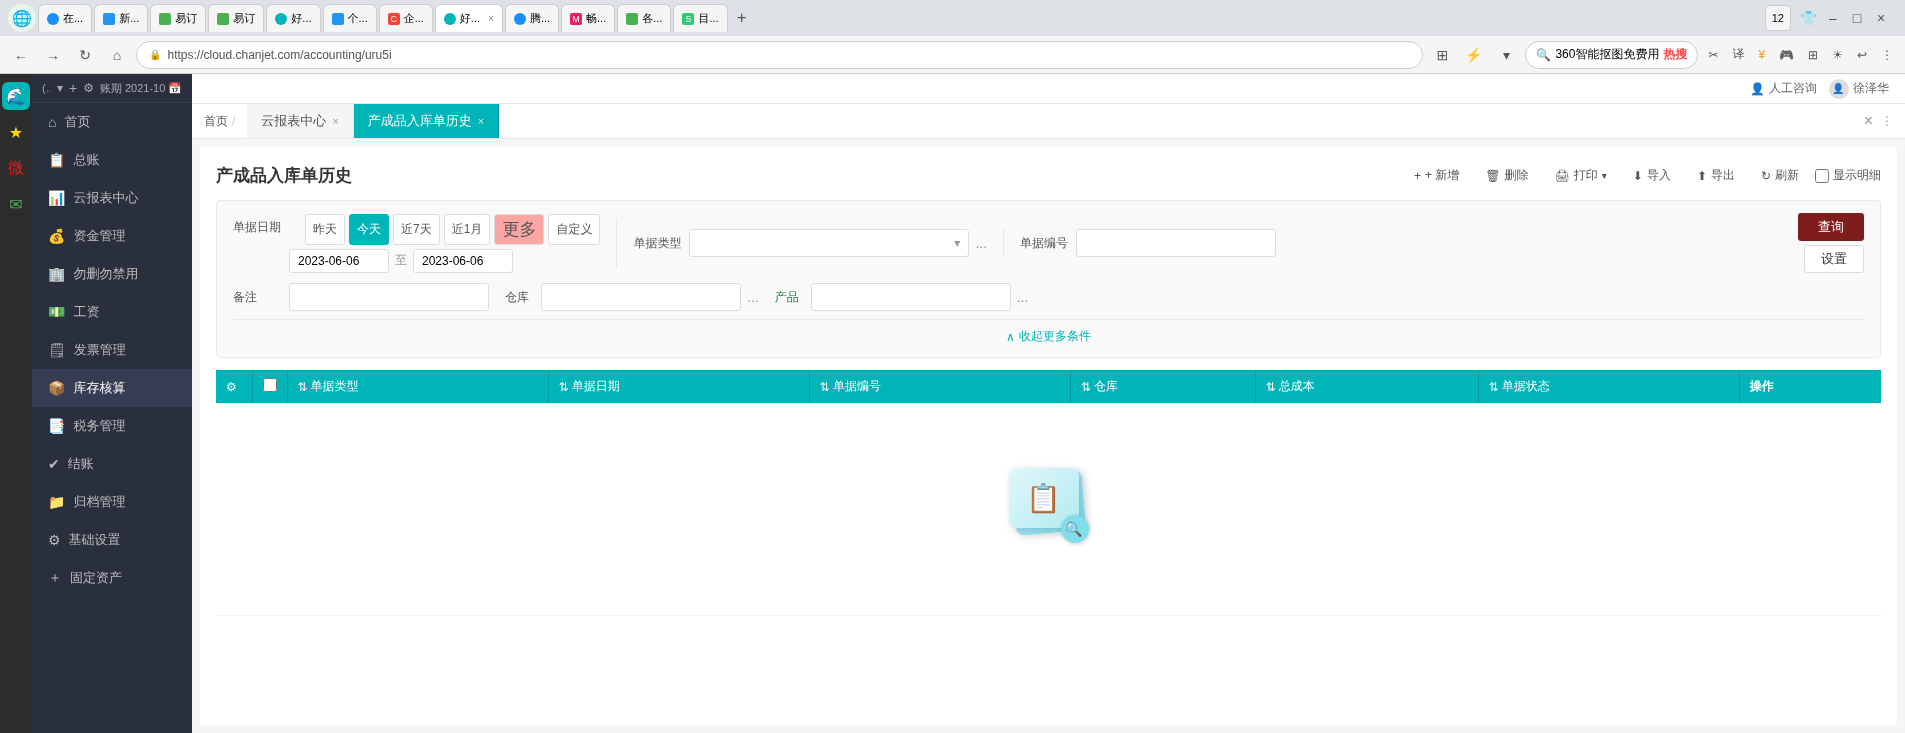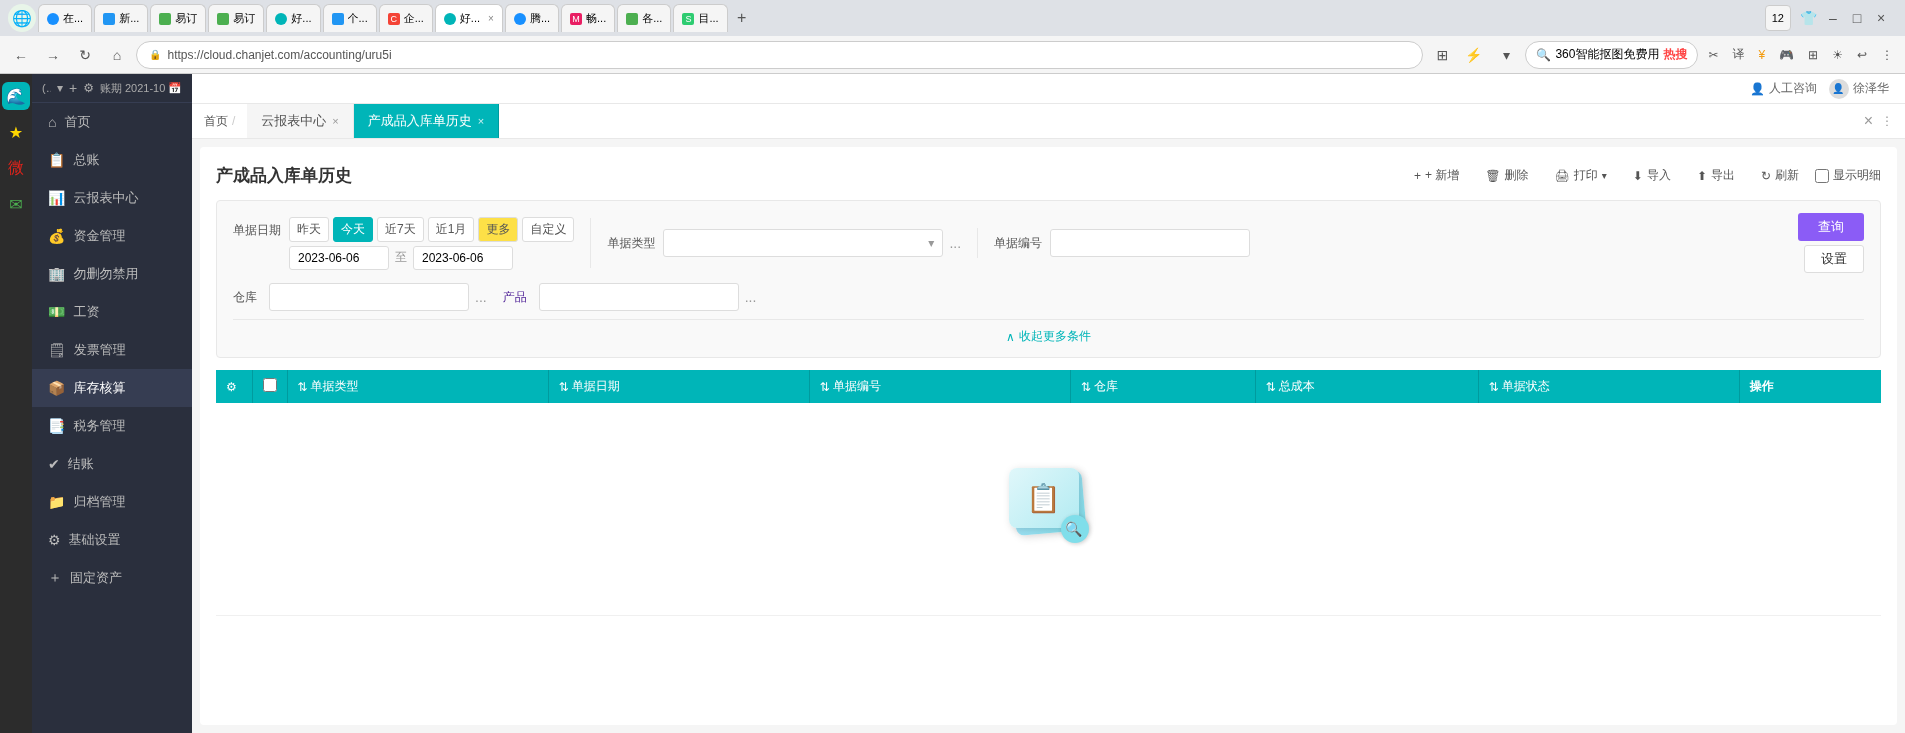--- a/index.html
+++ b/index.html
@@ -321,26 +321,26 @@
         </div>
       </div>
 
       <div class="search-area">
 
         <div style="display:flex;align-items:center;gap:16px;">
 
           <div style="display:flex;align-items:flex-start;gap:6px;font-size:12px;">
             <label style="color:#555;padding-top:5px;min-width:50px;">单据日期</label>
             <div style="display:flex;flex-direction:column;gap:4px;">
-              <div style="display:flex;gap:4px;">
+              <div style="display:flex;gap:4px;margin-left:16px;">
                 <button style="padding:3px 7px;font-size:12px;border:1px solid #ddd;border-radius:3px;cursor:pointer;background:#fff;color:#555;">昨天</button>
                 <button style="padding:3px 7px;font-size:12px;border:1px solid #00b5b8;border-radius:3px;cursor:pointer;background:#00b5b8;color:#fff;">今天</button>
                 <button style="padding:3px 7px;font-size:12px;border:1px solid #ddd;border-radius:3px;cursor:pointer;background:#fff;color:#555;">近7天</button>
                 <button style="padding:3px 7px;font-size:12px;border:1px solid #ddd;border-radius:3px;cursor:pointer;background:#fff;color:#555;">近1月</button>
-                <button style="padding:3px 7px;font-size:12px;border:1px solid #ddd;border-radius:3px;cursor:pointer;background:#fde047;color:#555;">更多</button>
+                <button style="padding:3px 7px;font-size:17px;border:1px solid #ddd;border-radius:3px;cursor:pointer;background:#fca5a5;color:#555;">更多</button>
                 <button style="padding:3px 7px;font-size:12px;border:1px solid #ddd;border-radius:3px;cursor:pointer;background:#fff;color:#555;">自定义</button>
               </div>
               <div style="display:flex;align-items:center;gap:6px;">
                 <input type="text" value="2023-06-06" style="padding: 3px 8px; font-size: 12px; border: 1px solid rgb(221, 221, 221); border-radius: 3px; width: 100px; background: rgb(255, 255, 255); height: 24px;">
                 <span style="color:#999;">至</span>
                 <input type="text" value="2023-06-06" style="padding: 3px 8px; font-size: 12px; border: 1px solid rgb(221, 221, 221); border-radius: 3px; width: 100px; background: rgb(255, 255, 255); height: 24px;">
               </div>
             </div>
           </div>
 
@@ -358,35 +358,39 @@
           <div style="width:1px;background:#e8e8e8;height:30px;"></div>
 
           <div style="display:flex;align-items:center;gap:6px;font-size:12px;">
             <label style="color:#555;min-width:50px;">单据编号</label>
             <input type="text" style="padding: 3px 8px; font-size: 12px; border: 1px solid rgb(221, 221, 221); border-radius: 3px; width: 200px; background: rgb(255, 255, 255); height: 28px;">
           </div>
 
           <div style="flex:1;"></div>
 
           <div style="display:flex;flex-direction:column;gap:4px;align-items:flex-end;">
-            <button style="background:#8b5cf6;color:#fff;padding:5px 20px;border-radius:3px;cursor:pointer;font-size:13px;border:none;">查询</button>
+            <button style="background:#7f1d1d;color:#fff;padding:5px 20px;border-radius:3px;cursor:pointer;font-size:13px;border:none;">查询</button>
             <button style="background:#fff;color:#333;padding:4px 16px;border-radius:3px;cursor:pointer;font-size:13px;border:1px solid #ddd;">设置</button>
           </div>
         </div>
 
         <div style="display:flex;align-items:center;gap:16px;margin-top:10px;">
+          <div style="display:flex;align-items:center;gap:6px;font-size:12px;">
+            <label style="color:#555;min-width:50px;">备注</label>
+            <input type="text" style="padding: 3px 8px; font-size: 12px; border: 1px solid rgb(221, 221, 221); border-radius: 3px; width: 200px; background: rgb(255, 255, 255); height: 28px;">
+          </div>
 
           <div style="display:flex;align-items:center;gap:6px;font-size:12px;">
             <label style="color:#555;min-width:30px;">仓库</label>
             <input type="text" style="padding: 3px 8px; font-size: 12px; border: 1px solid rgb(221, 221, 221); border-radius: 3px; width: 200px; background: rgb(255, 255, 255); height: 28px;">
             <span style="font-size:14px;color:#999;cursor:pointer;">...</span>
           </div>
 
           <div style="display:flex;align-items:center;gap:6px;font-size:12px;">
-            <label style="color:#4c1d95;min-width:30px;">产品</label>
+            <label style="color:#15803d;min-width:30px;">产品</label>
             <input type="text" style="padding: 3px 8px; font-size: 12px; border: 1px solid rgb(221, 221, 221); border-radius: 3px; width: 200px; background: rgb(255, 255, 255); height: 28px;">
             <span style="font-size:14px;color:#999;cursor:pointer;">...</span>
           </div>
         </div>
 
 
         <div style="display:flex;justify-content:center;margin-top:8px;padding-top:8px;border-top:1px solid #e8e8e8;">
           <div style="display:flex;align-items:center;gap:4px;color:#00b5b8;font-size:12px;cursor:pointer;">
             <span>∧</span>
             <span>收起更多条件</span>

